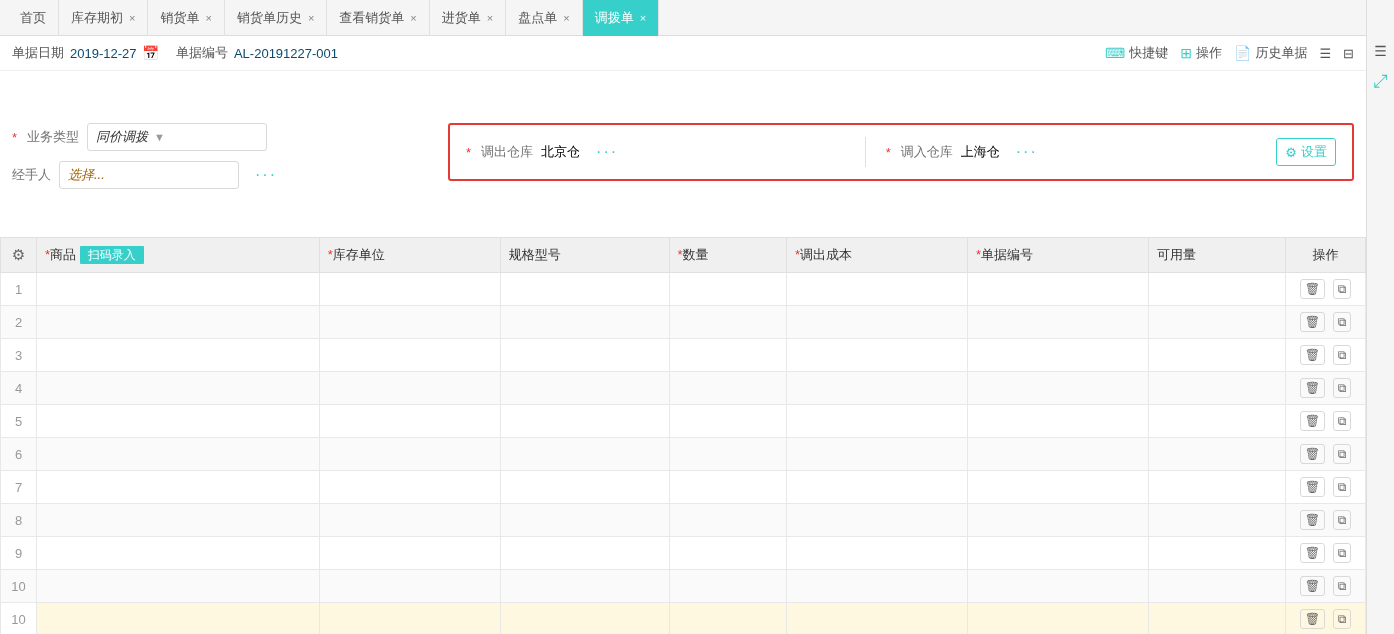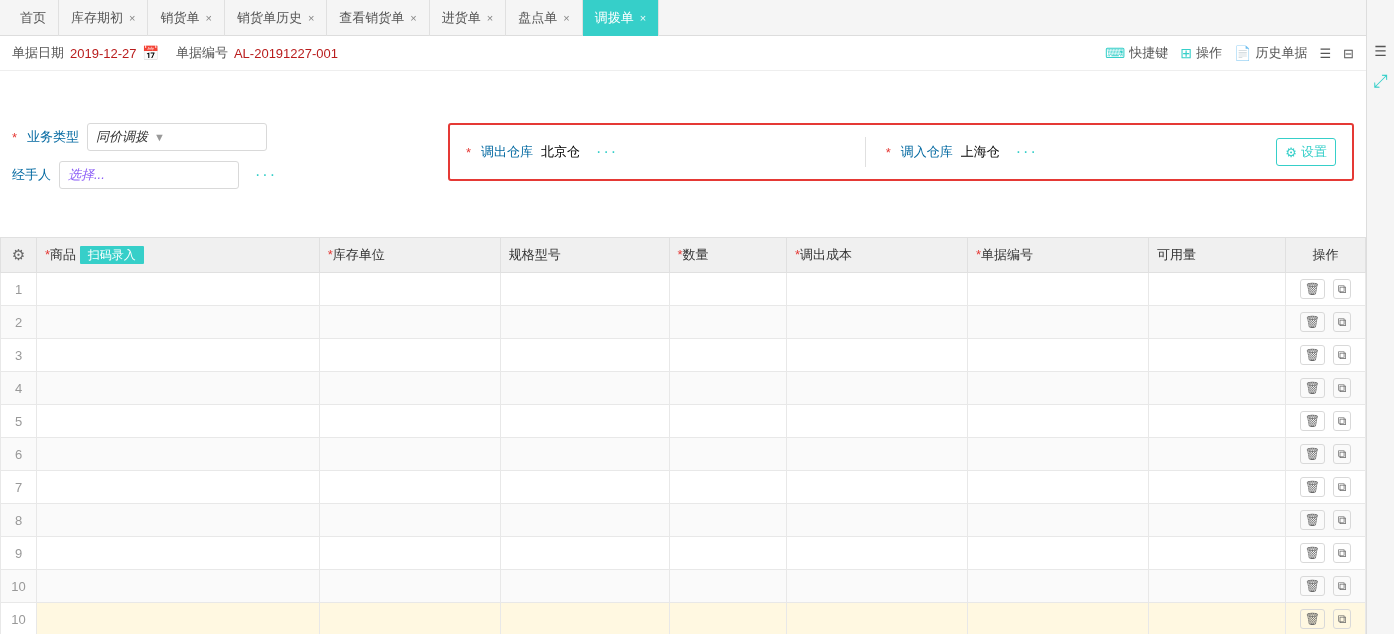--- a/index.html
+++ b/index.html
@@ -33,21 +33,21 @@
 
     
     .toolbar-row {
       display: flex; align-items: center;
       padding: 8px 12px; background: #fff;
       border-bottom: 1px solid #eee;
       gap: 16px;
     }
     .toolbar-group { display: flex; align-items: center; gap: 6px; }
     .toolbar-label { color: #555; font-size: 13px; }
-    .toolbar-value { color: #b91c1c; font-size: 13px; font-weight: 500; }
+    .toolbar-value { color: #0c4a6e; font-size: 13px; font-weight: 500; }
     .calendar-icon { color: #36cfc9; cursor: pointer; font-size: 14px; }
     .toolbar-right {
       margin-left: auto; display: flex; align-items: center; gap: 12px;
     }
     .toolbar-btn {
       display: flex; align-items: center; gap: 4px;
       color: #555; font-size: 13px; cursor: pointer;
     }
     .toolbar-btn .icon { color: #36cfc9; font-size: 14px; }
 
@@ -63,21 +63,21 @@
       border: 2px solid #e53935;
       border-radius: 3px;
       padding: 12px 16px;
       display: flex; align-items: center; gap: 0;
     }
     .form-field {
       display: flex; align-items: center; gap: 8px; margin-bottom: 10px;
     }
     .form-field:last-child { margin-bottom: 0; }
     .required-star { color: #e53935; margin-right: 2px; }
-    .field-label { color: #0369a1; white-space: nowrap; }
+    .field-label { color: #737373; white-space: nowrap; }
     .field-value {
       color: #000000; border: none; outline: none;
       background: transparent; font-size: 13px;
     }
     .field-select {
       display: flex; align-items: center; gap: 6px;
       border: 1px solid #d9d9d9; border-radius: 3px;
       padding: 4px 8px; min-width: 180px; cursor: pointer;
       background: #fff;
       font-style: italic;
@@ -229,21 +229,21 @@
         <span class="required-star">*</span>
         <span class="field-label">业务类型</span>
         <div class="field-select">
           <span>同价调拨</span>
           <span class="arrow">▼</span>
         </div>
       </div>
       <div class="form-field">
         <span class="field-label">经手人</span>
         <div class="field-select">
-          <span style="color:#8b5cf6">选择...</span>
+          <span style="color:#a16207">选择...</span>
         </div>
         <span class="field-dots">···</span>
       </div>
     </div>
 
     <div class="form-right">
       <div class="warehouse-section">
         <span class="required-star">*</span>
         <span class="field-label">调出仓库</span>
         <span class="field-value">北京仓</span>

